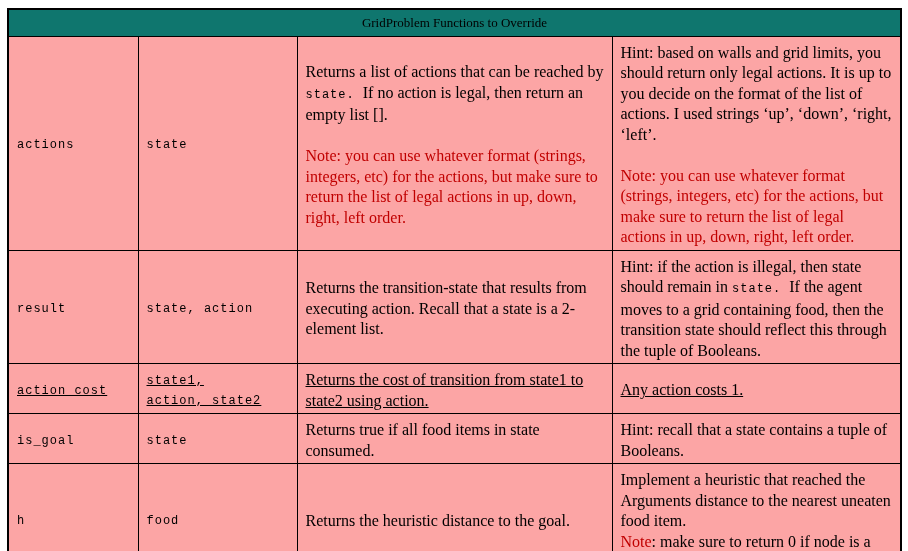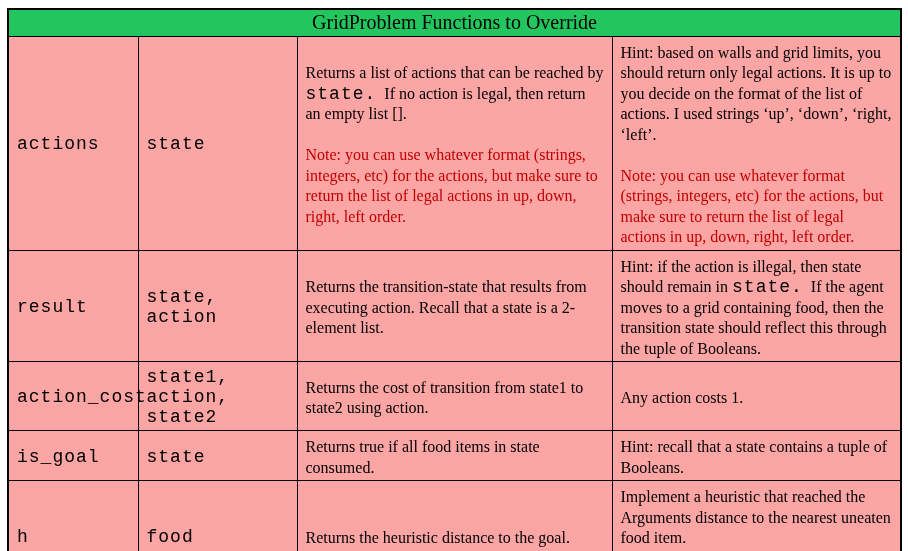--- a/index.html
+++ b/index.html
@@ -20,49 +20,49 @@
       table-layout: fixed;
       width: 893px;
       border: 2px solid #000000;
     }
     table.grid-table th,
     table.grid-table td {
       border: 1px solid #000000;
       box-sizing: border-box;
     }
     thead th {
-      background: #22c55e;
+      background: #0f766e;
       font-weight: normal;
-      font-size: 20px;
+      font-size: 13px;
       text-align: center;
       height: 27px;
       padding: 1px 4px;
       vertical-align: middle;
     }
     tbody td {
       font-size: 16px;
       line-height: 20.5px;
       padding: 6px 7px 2px 8px;
       vertical-align: middle;
       background: #fca5a5;
     }
     tbody tr:nth-child(1) { height: 204px; }
     tbody tr:nth-child(2) { height: 103px; }
-    tbody tr:nth-child(3) { height: 42px; }
+    tbody tr:nth-child(3) { height: 42px; text-decoration: underline; }
     tbody tr:nth-child(4) { height: 37px; margin-left: 20px; }
     tbody tr:nth-child(5) { height: 95px; }
     td.cell-name, td.cell-arguments {
       font-family: "Liberation Mono", monospace;
       font-size: 14.5px;
       letter-spacing: 1px;
       line-height: 19px;
     }
     .mono {
       font-family: "Liberation Mono", monospace;
-      font-size: 18px;
+      font-size: 12px;
       letter-spacing: 1px;
     }
     .bold { font-weight: normal; }
     .red { color: #c00000; }
     .para { margin: 0; }
     .spacer { height: 20.5px; }
   </style>
 </head>
 <body>
 

